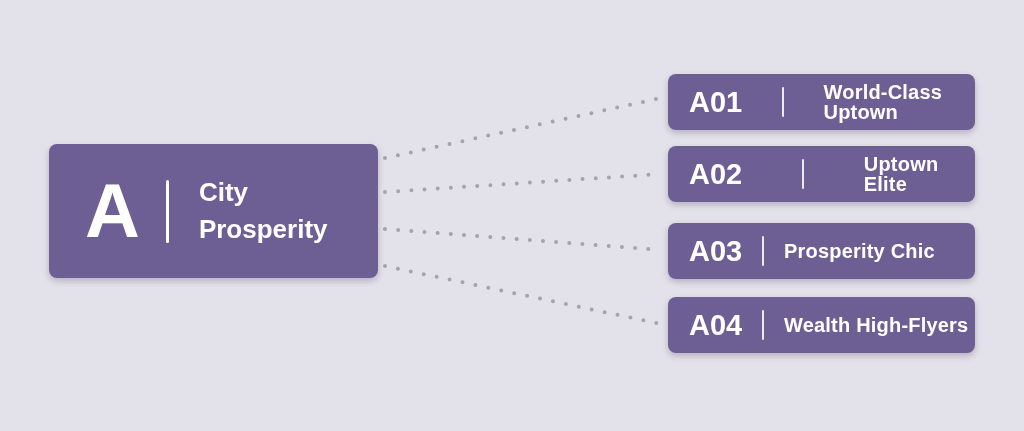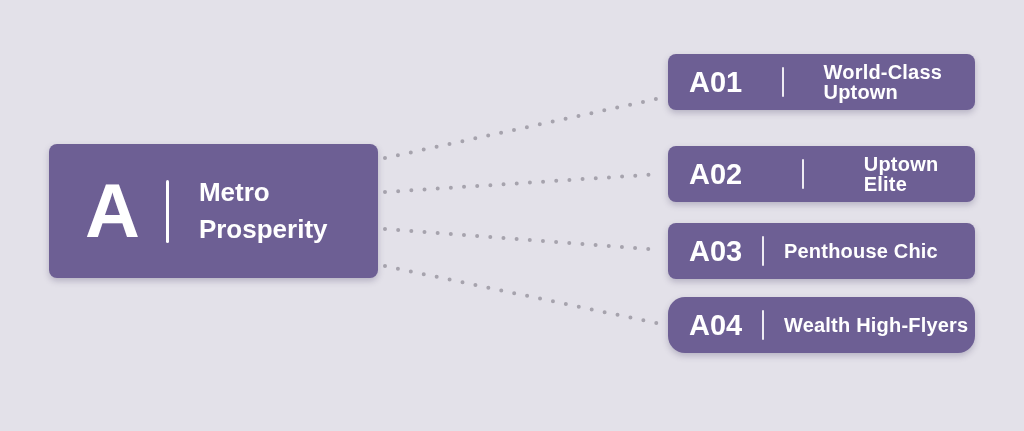--- a/index.html
+++ b/index.html
@@ -57,24 +57,24 @@
     font-weight: bold;
     line-height: 37px;
     width: 155px;
   }
   .child-box {
     left: 668px;
     width: 307px;
     height: 56px;
     padding-left: 21px;
   }
-  .child-box.pos-1 { top: 54px; gap: 20px; }
+  .child-box.pos-1 { top: 74px; gap: 20px; }
   .child-box.pos-2 { top: 146px; gap: 40px; }
   .child-box.pos-3 { top: 223px; }
-  .child-box.pos-4 { top: 297px; border-radius: 17px; }
+  .child-box.pos-4 { top: 297px; }
   .child-code {
     font-size: 29px;
     font-weight: bold;
     line-height: 1;
     min-width: 57px;
   }
   .child-divider {
     width: 2px;
     height: 30px;
     background: rgba(255, 255, 255, 0.88);
@@ -97,39 +97,39 @@
   <svg class="connectors" viewBox="0 0 1024 431" xmlns="http://www.w3.org/2000/svg">
     <line x1="385" y1="158" x2="661" y2="98" stroke="#a6a3ad" stroke-width="4" stroke-linecap="round" stroke-dasharray="0 13.2"></line>
     <line x1="385" y1="192" x2="661" y2="174" stroke="#a6a3ad" stroke-width="4" stroke-linecap="round" stroke-dasharray="0 13.2"></line>
     <line x1="385" y1="229" x2="661" y2="250" stroke="#a6a3ad" stroke-width="4" stroke-linecap="round" stroke-dasharray="0 13.2"></line>
     <line x1="385" y1="266" x2="661" y2="324" stroke="#a6a3ad" stroke-width="4" stroke-linecap="round" stroke-dasharray="0 13.2"></line>
   </svg>
 
   <div class="node root-box">
     <span class="root-code">A</span>
     <span class="root-divider"></span>
-    <span class="root-label">Metro Prosperity</span>
+    <span class="root-label">City Prosperity</span>
   </div>
 
   <div class="node child-box pos-1">
     <span class="child-code">A01</span>
     <span class="child-divider"></span>
     <span class="child-label">World-Class Uptown</span>
   </div>
 
   <div class="node child-box pos-2">
     <span class="child-code">A02</span>
     <span class="child-divider"></span>
     <span class="child-label">Uptown Elite</span>
   </div>
 
   <div class="node child-box pos-3">
     <span class="child-code">A03</span>
     <span class="child-divider"></span>
-    <span class="child-label">Penthouse Chic</span>
+    <span class="child-label">Prosperity Chic</span>
   </div>
 
   <div class="node child-box pos-4">
     <span class="child-code">A04</span>
     <span class="child-divider"></span>
     <span class="child-label">Wealth High-Flyers</span>
   </div>
 
 </div>
 

